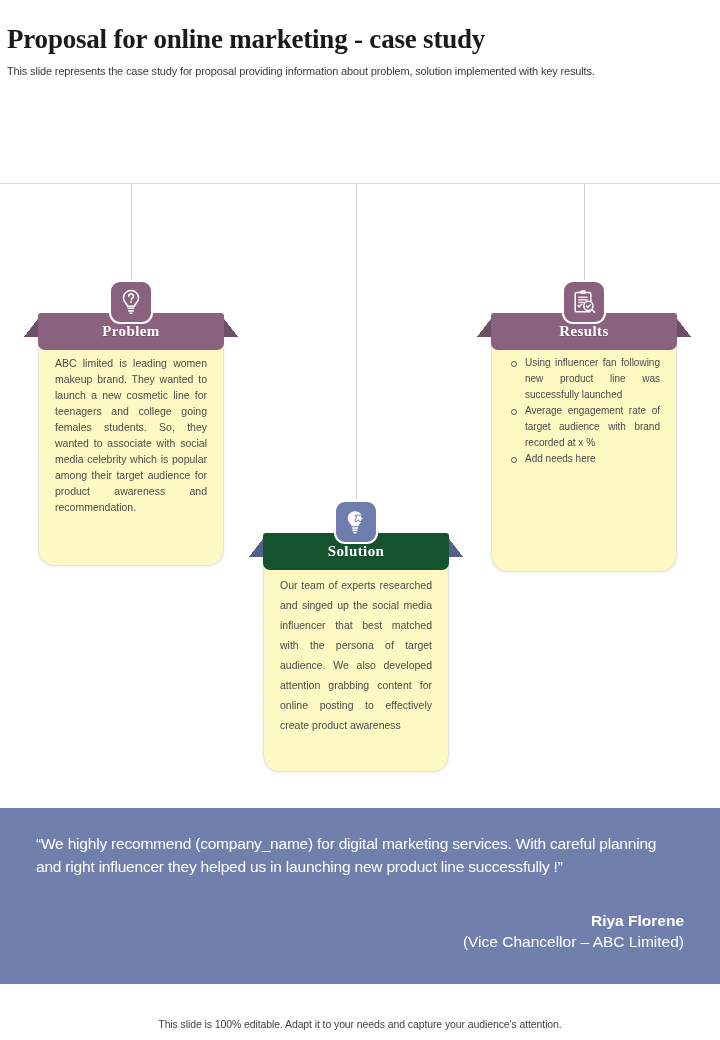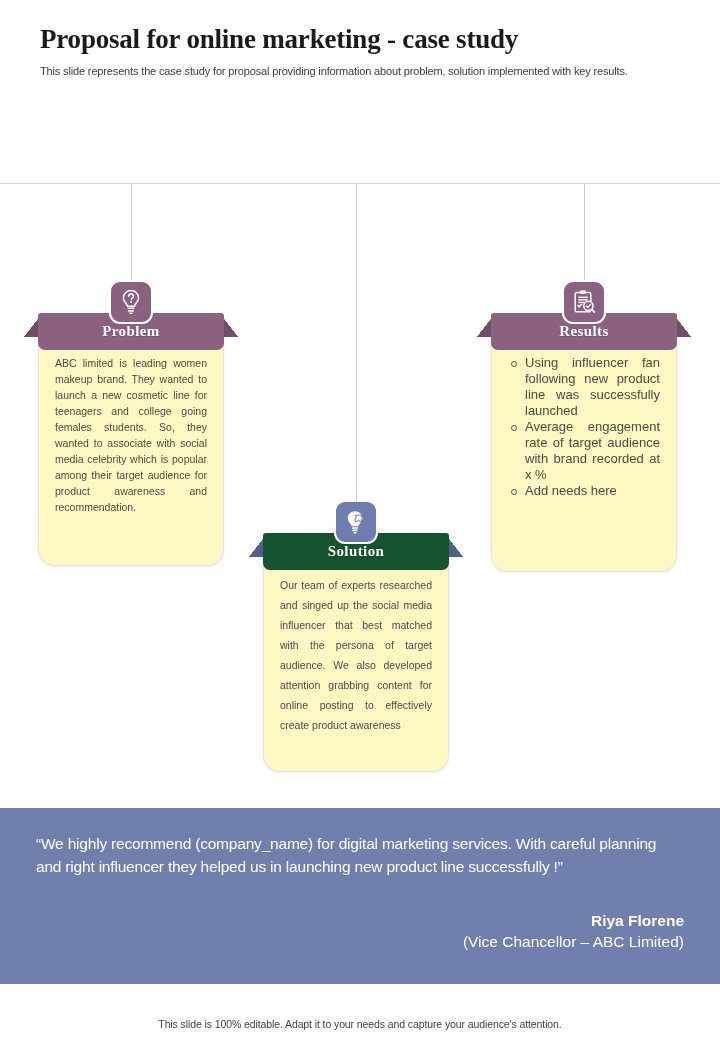--- a/index.html
+++ b/index.html
@@ -16,21 +16,21 @@
     position: relative;
     width: 720px;
     height: 1040px;
     background: #ffffff;
   }
 
   
   .header {
     position: absolute;
     top: 22px;
-    left: 40px;
+    left: 7px;
     right: 22px;
   }
   .slide-title {
     font-family: "Liberation Serif", serif;
     font-weight: bold;
     font-size: 27px;
     line-height: 34px;
     color: #1a1a1a;
     letter-spacing: -0.2px;
   }
@@ -164,21 +164,21 @@
     color: #4a4a4a;
     text-align: justify;
   }
   .card.solution .card-text { line-height: 20px; }
 
   .bullet-list { list-style: none; }
   .bullet-list li {
     position: relative;
     padding-left: 17px;
     font-family: "Liberation Sans", sans-serif;
-    font-size: 13px;
+    font-size: 10px;
     line-height: 16px;
     color: #4a4a4a;
     text-align: justify;
     margin-bottom: 0;
   }
   .bullet-list li::before {
     content: "";
     position: absolute;
     left: 3px;
     top: 6px;

